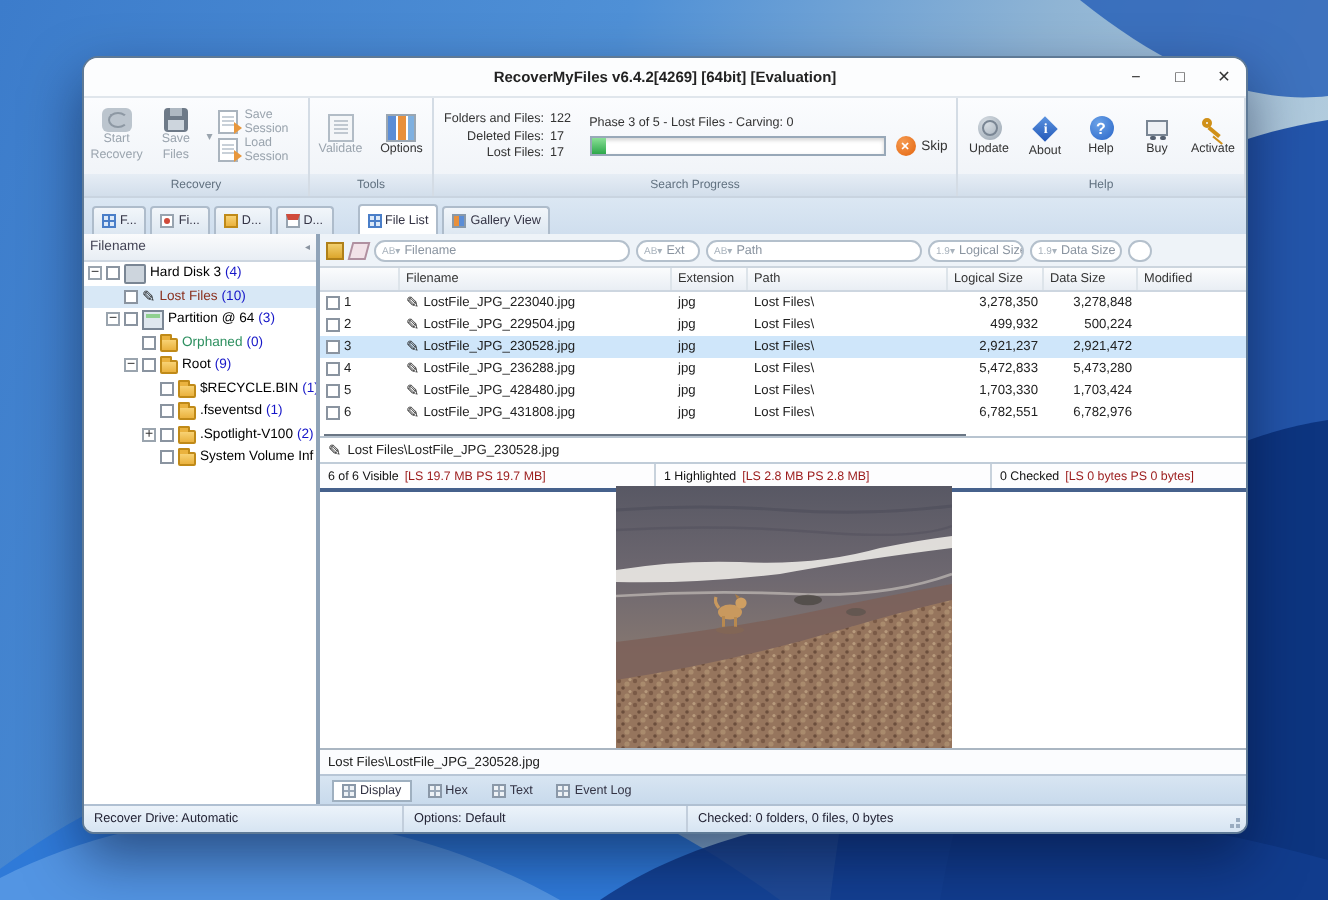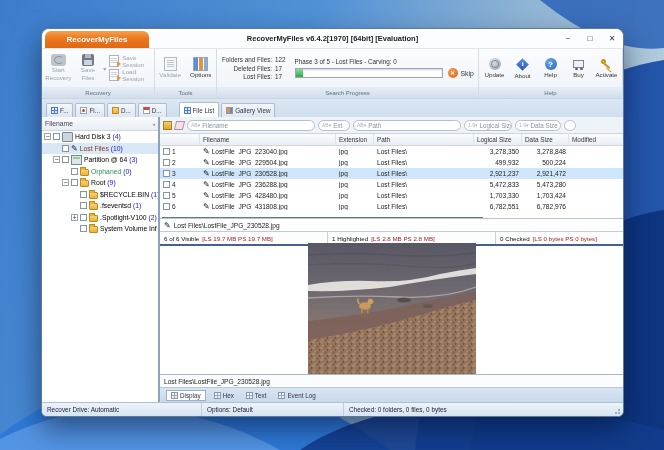--- a/index.html
+++ b/index.html
@@ -211,22 +211,21 @@
   <path d="M664,60 C540,80 450,170 415,450 L664,450 Z" fill="#1b4ea6" opacity="0.95"></path>
   <path d="M664,210 C565,225 495,305 470,450 L664,450 Z" fill="#0d3580"></path>
   <path d="M-20,450 C120,335 260,355 390,450 Z" fill="#2f7ad8"></path>
   <path d="M-20,450 C80,390 190,400 280,450 Z" fill="#5d9ce6" opacity="0.8"></path>
   <path d="M300,450 C380,395 520,390 664,430 L664,450 Z" fill="#123d8e" opacity="0.9"></path>
 </svg>
 
 <div class="window">
 
   <div class="titlebar">
-    <div class="app-button">RecoverMyFiles</div>
-    <div class="title">RecoverMyFiles v6.4.2[1970] [64bit] [Evaluation]</div>
+    <div class="title">RecoverMyFiles v6.4.2[4269] [64bit] [Evaluation]</div>
     <div class="win-controls">
       <span class="win-btn">−</span>
       <span class="win-btn">□</span>
       <span class="win-btn">✕</span>
     </div>
   </div>
 
   <div class="ribbon">
     <div class="rgroup rg-recovery">
       <div class="rgroup-content">

